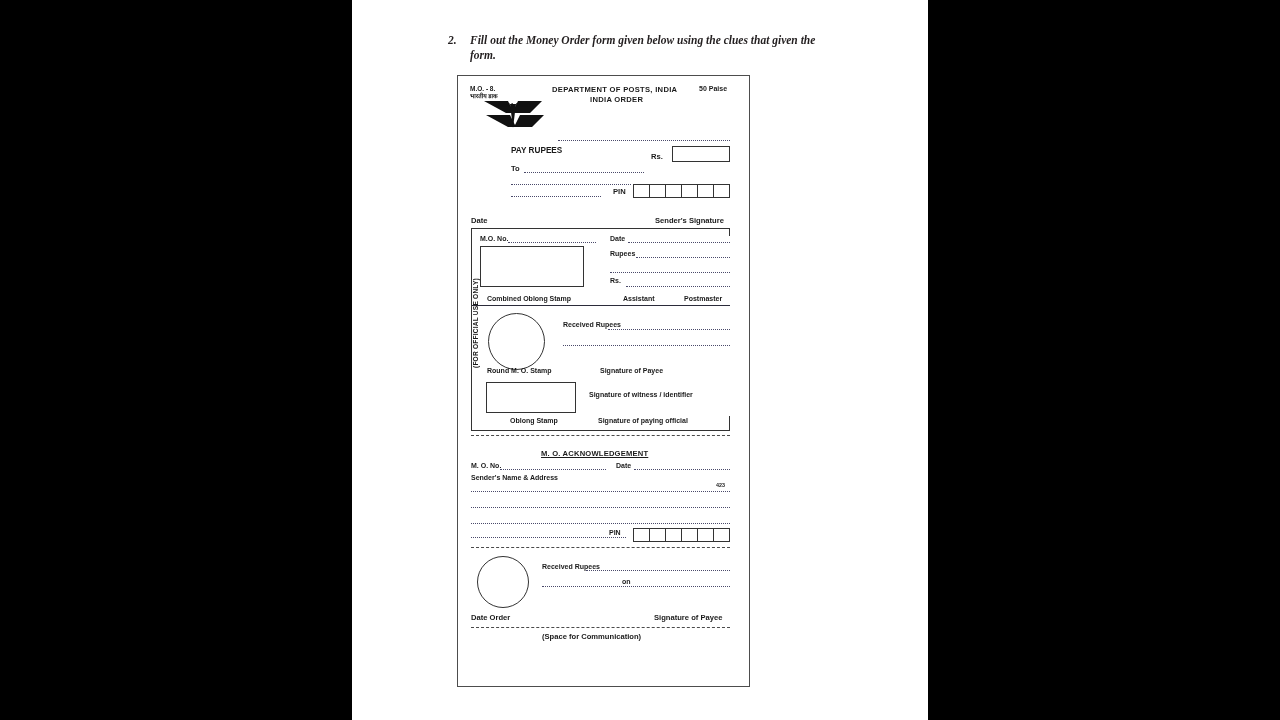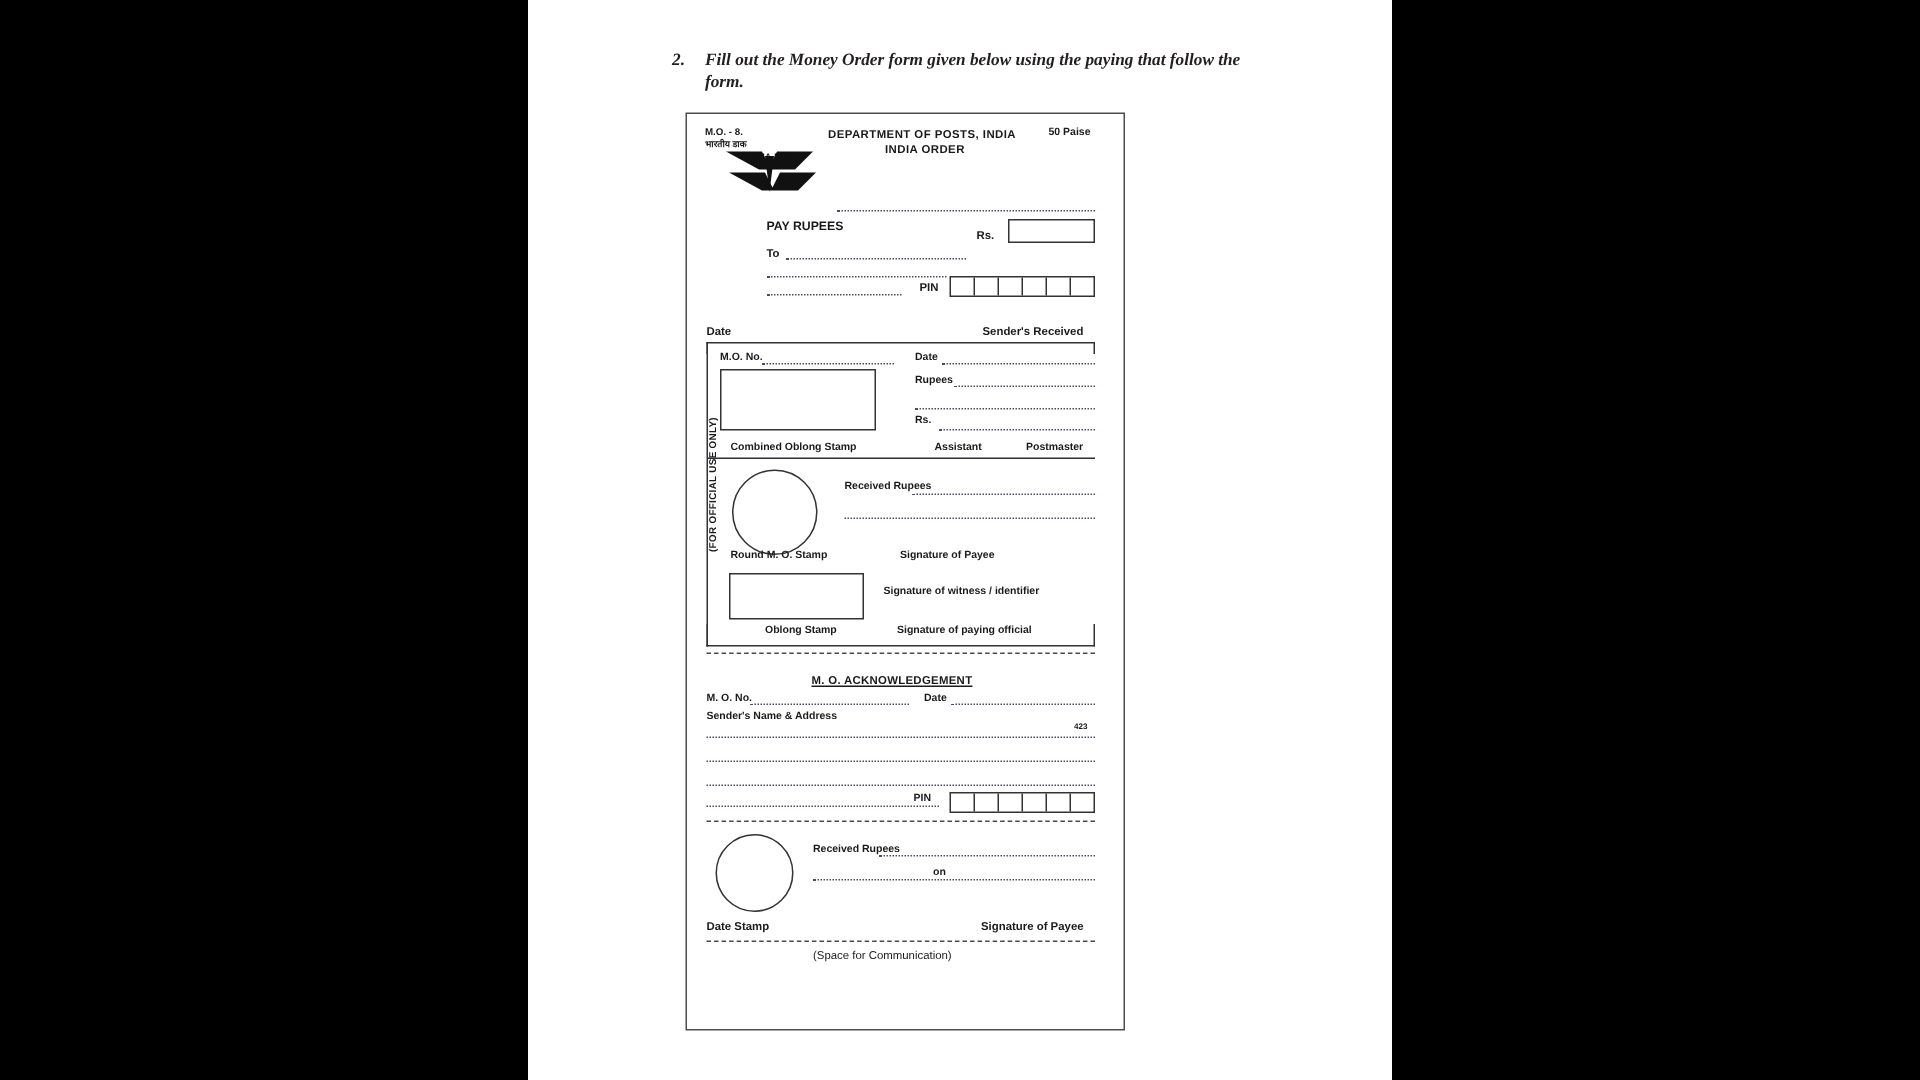--- a/index.html
+++ b/index.html
@@ -63,21 +63,21 @@
 </style>
 </head>
 <body>
 
 <div id="stage">
 
   <div class="page-white"></div>
 
   <div class="question">
     <span class="q-num">2.</span>
-    <span class="q-text">Fill out the Money Order form given below using the paying that follow the form.</span>
+    <span class="q-text">Fill out the Money Order form given below using the clues that given the form.</span>
   </div>
 
   <div class="form-frame">
     <div class="inner">
 
       <div class="t f7" style="left:12px;top:9px;">M.O. - 8.</div>
       <div class="t" style="left:12px;top:16px;font-size:6px;">भारतीय डाक</div>
 
       <div class="t f8" style="left:94px;top:9px;letter-spacing:.3px;">DEPARTMENT OF POSTS, INDIA</div>
       <div class="t f8" style="left:132px;top:19px;letter-spacing:.3px;">INDIA ORDER</div>
@@ -107,21 +107,21 @@
       <div class="pingrid" style="left:175px;top:108px;width:97px;height:14px;">
         <i></i>
           <i></i>
           <i></i>
           <i></i>
           <i></i>
           <i></i>
       </div>
 
       <div class="t f8" style="left:13px;top:140px;">Date</div>
-      <div class="t f8" style="left:197px;top:140px;">Sender's Received</div>
+      <div class="t f8" style="left:197px;top:140px;">Sender's Signature</div>
 
       <div class="bracket" style="left:13px;top:152px;width:259px;height:8px;border-left:1.2px solid #333;border-right:1.2px solid #333;border-top:1.2px solid #333;"></div>
       <div class="bracket" style="left:13px;top:152px;width:1.2px;height:203px;border-left:1.2px solid #333;"></div>
       <div class="bracket" style="left:13px;top:340px;width:259px;height:15px;border-left:1.2px solid #333;border-right:1.2px solid #333;border-bottom:1.2px solid #333;"></div>
 
       <div class="vert" style="left:14px;top:292px;">(FOR OFFICIAL USE ONLY)</div>
 
       <div class="t f75" style="left:22px;top:159px;">M.O. No.</div>
       <div class="dotline" style="left:50px;top:166px;width:88px;"></div>
 
@@ -188,23 +188,23 @@
 
       <div class="dashline" style="left:13px;top:471px;width:259px;"></div>
 
       <div class="circle" style="left:19px;top:480px;width:50px;height:50px;"></div>
 
       <div class="t f75" style="left:84px;top:487px;">Received Rupees</div>
       <div class="dotline" style="left:128px;top:494px;width:144px;"></div>
       <div class="dotline" style="left:84px;top:510px;width:188px;"></div>
       <div class="t f75" style="left:164px;top:502px;">on</div>
 
-      <div class="t f8" style="left:13px;top:537px;">Date Stamp</div>
+      <div class="t f8" style="left:13px;top:537px;">Date Order</div>
       <div class="t f8" style="left:196px;top:537px;">Signature of Payee</div>
 
       <div class="dashline" style="left:13px;top:551px;width:259px;"></div>
 
-      <div class="t f8" style="left:84px;top:556px;font-weight:normal;">(Space for Communication)</div>
+      <div class="t f8" style="left:84px;top:556px;font-weight:bold;">(Space for Communication)</div>
 
     </div>
   </div>
 
 </div>
 
 </body></html>

